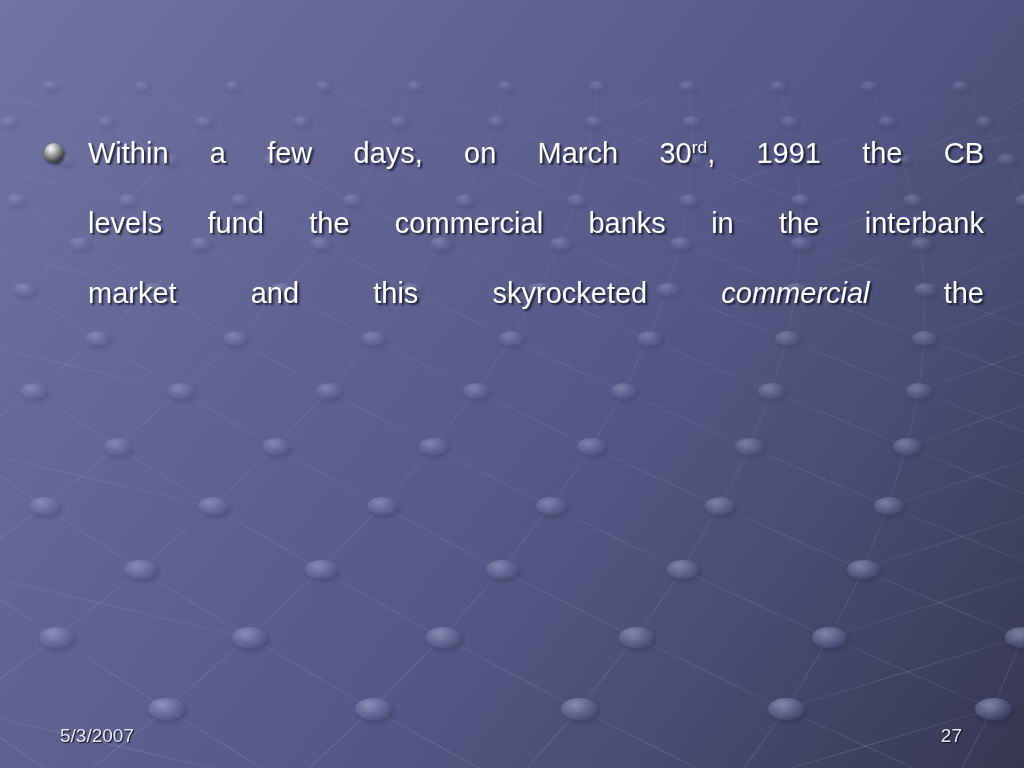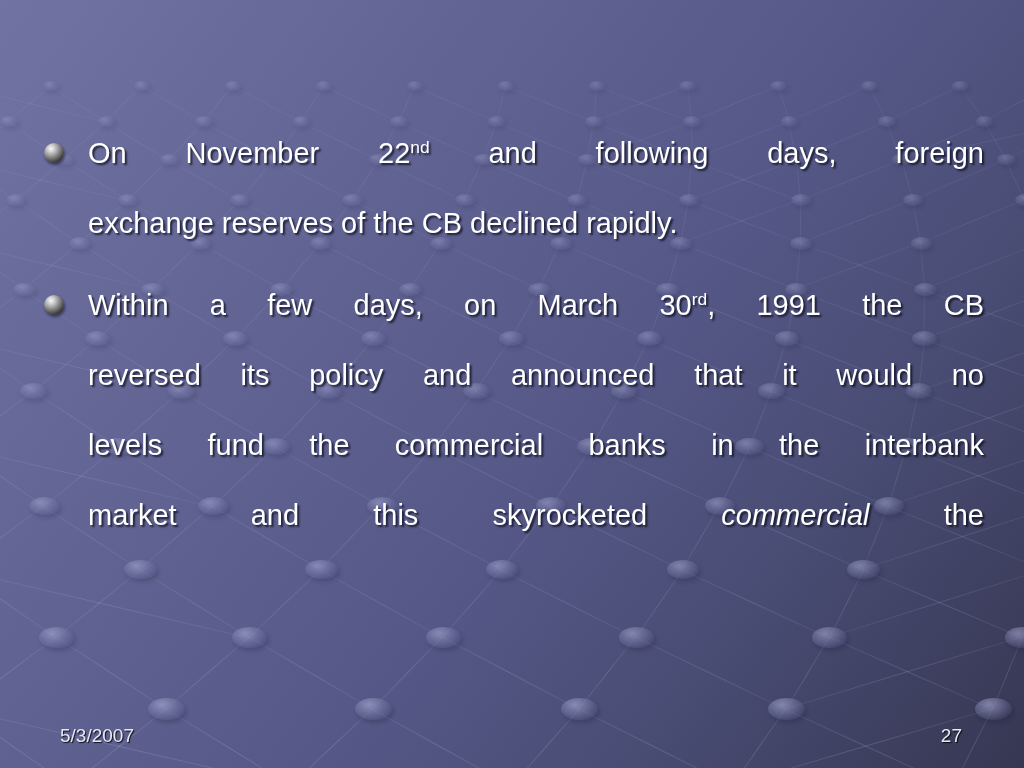--- a/index.html
+++ b/index.html
@@ -391,29 +391,21 @@
       <div class="mesh-dot" style="left: 561.264px; top: 698.343px; width: 37.1916px; height: 22.0395px; opacity: 0.76;"></div>
       <div class="mesh-dot" style="left: 767.884px; top: 698.343px; width: 37.1916px; height: 22.0395px; opacity: 0.76;"></div>
       <div class="mesh-dot" style="left: 974.504px; top: 698.343px; width: 37.1916px; height: 22.0395px; opacity: 0.76;"></div>
     </div>
 
 
   <div class="content">
       <div class="bullet-item">
         <span class="sphere"></span>
         <div class="bullet-text">
-          <div class="line"><span>On November 22</span><span class="sup">nd</span><span> and following days, foreign</span></div>
-          <div class="line last"><span>exchange reserves of the CB declined rapidly.</span></div>
-        </div>
-      </div>
-      <div class="bullet-item">
-        <span class="sphere"></span>
-        <div class="bullet-text">
           <div class="line"><span>Within a few days, on March 30</span><span class="sup">rd</span><span>, 1991 the CB</span></div>
-          <div class="line"><span>reversed its policy and announced that it would no</span></div>
           <div class="line"><span>levels fund the commercial banks in the interbank</span></div>
           <div class="line"><span>market and this skyrocketed </span><span class="italic">commercial</span><span> the</span></div>
         </div>
       </div>
     </div>
 
   <div class="footer-date">5/3/2007</div>
   <div class="footer-page">27</div>
 </div>
 

